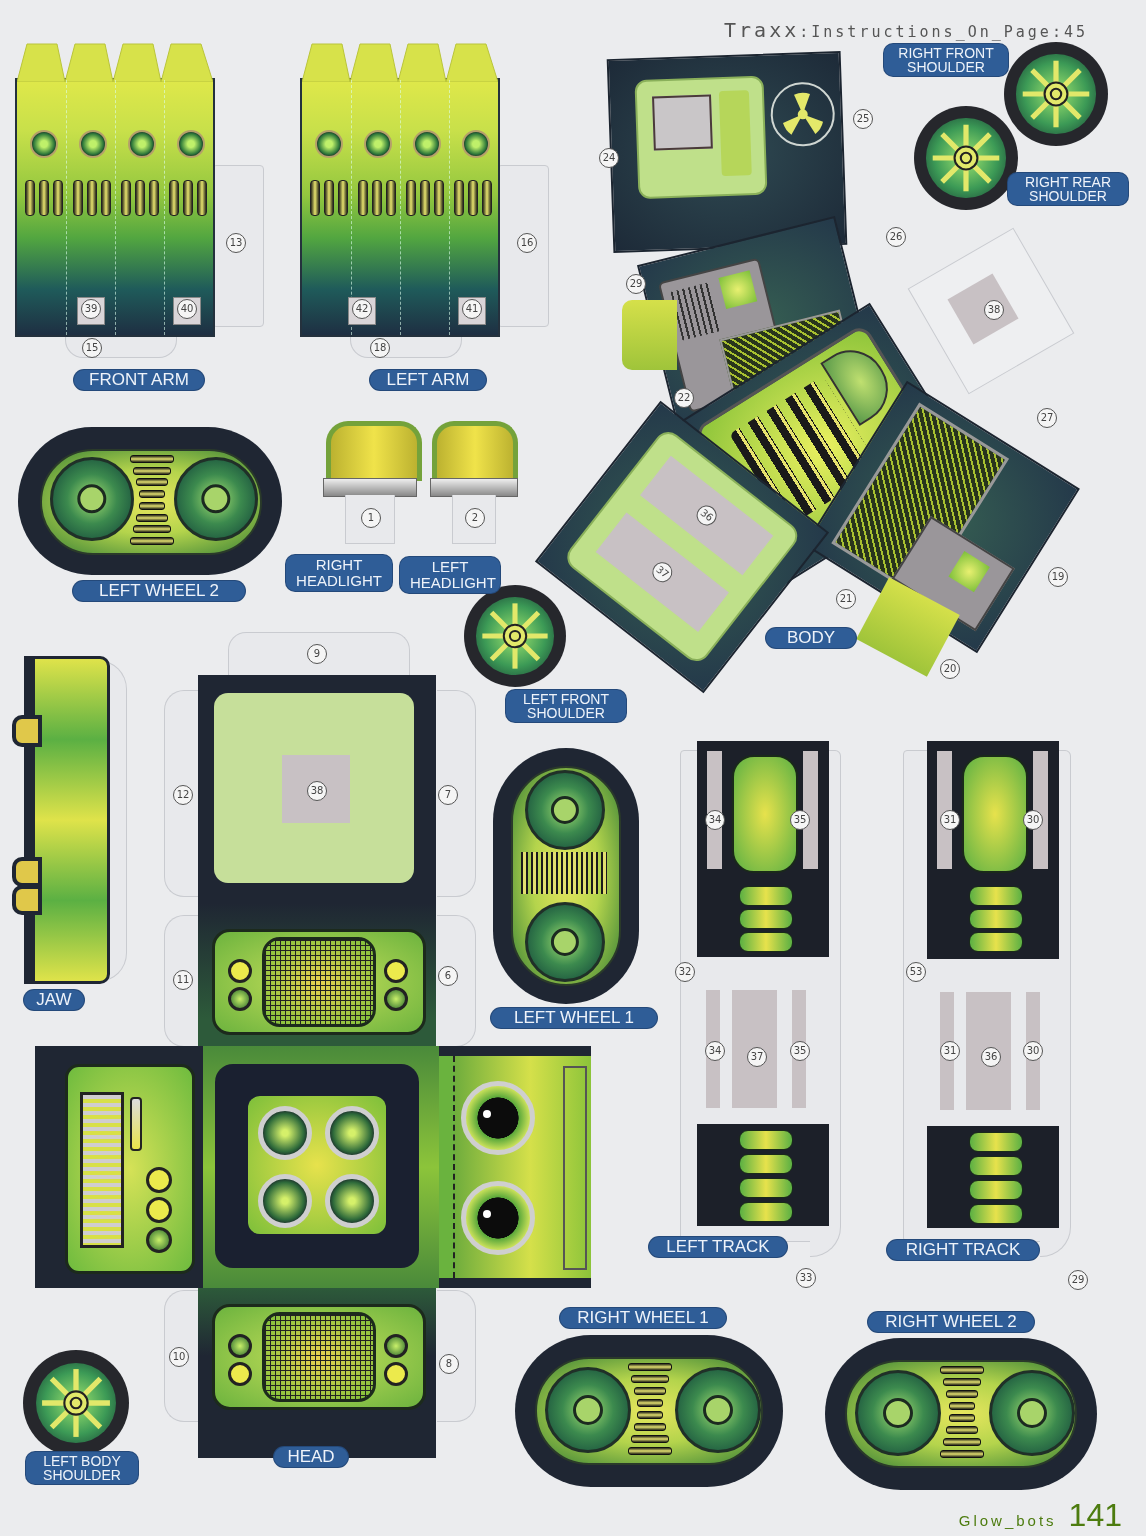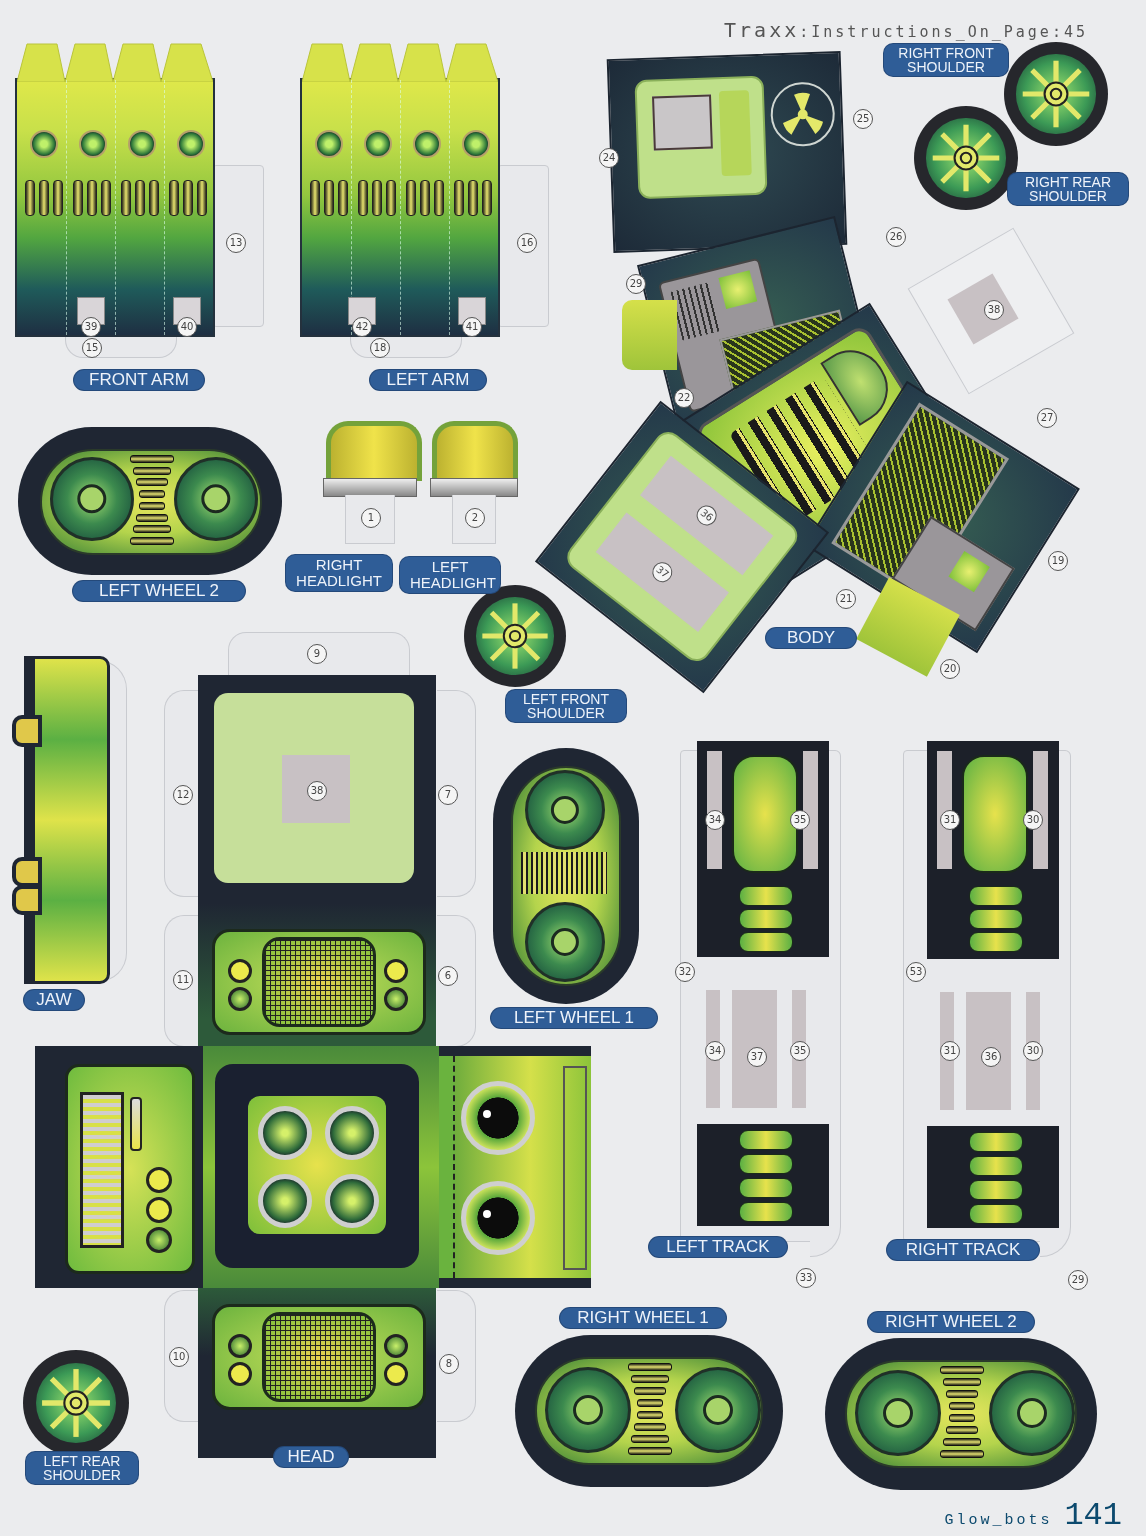--- a/index.html
+++ b/index.html
@@ -4,30 +4,30 @@
 <style>
   html,body{margin:0;padding:0;}
   body{width:1146px;height:1536px;background:#ebecee;position:relative;overflow:hidden;font-family:"Liberation Sans",sans-serif;}
   .abs{position:absolute;}
   .label{position:absolute;background:#2f5d97;color:#eef3fa;border-radius:10px;text-align:center;font-size:17px;line-height:18px;padding:1px 8px;white-space:nowrap;box-shadow:0 0 0 1px #24497a;}
   .label.two{font-size:14px;line-height:14px;padding:2px 10px;border-radius:9px;}
   .num{position:absolute;width:18px;height:18px;border:1.2px solid #555;border-radius:50%;background:#f5f5f5;color:#444;font-size:10px;line-height:18px;text-align:center;font-family:"DejaVu Sans",sans-serif;}
   .tab{position:absolute;border:1px solid #c9cbd0;background:#e8e9ec;}
   .header{position:absolute;right:58px;top:18px;font-family:"DejaVu Sans Mono",monospace;color:#555;letter-spacing:3px;font-size:15px;}
   .header b{font-size:20px;font-weight:normal;}
-  .footer{position:absolute;right:24px;bottom:2px;font-family:Liberation Mono, monospace;color:#0c4a6e;}
+  .footer{position:absolute;right:24px;bottom:2px;font-family:Liberation Sans, sans-serif;color:#4d7c0f;}
   .footer .brand{font-size:15px;letter-spacing:3px;}
   .footer .page{font-size:32px;margin-left:12px;}
   
   .arm{position:absolute;width:196px;height:255px;background:linear-gradient(#dfe84a 0%,#c8e04a 20%,#93c73f 45%,#52a640 62%,#1f5b5a 82%,#1e2f42 100%);border:2px solid #24313d;}
   .arm .dash{position:absolute;top:0;bottom:0;border-left:1px dashed #dfe;opacity:.6;}
   .arm .eye{position:absolute;top:50px;width:24px;height:24px;border-radius:50%;background:radial-gradient(#bff06a 20%,#2f7a3a 60%,#1a2d2a 75%);border:2px solid #b5a06a;}
   .arm .slot{position:absolute;top:100px;width:8px;height:34px;border-radius:4px;background:linear-gradient(90deg,#2a2a1a,#e7e36e,#2a2a1a);border:1px solid #222;}
   .arm .sq{position:absolute;bottom:10px;width:26px;height:26px;background:#d9d5d8;border:1px solid #888;}
-  .arm .sq span{display:block;margin:19px auto;}
+  .arm .sq span{display:block;margin:1px auto;}
   .peaks{position:absolute;top:-38px;left:0;width:196px;height:40px;}
   
   .wheel{position:absolute;border-radius:999px;background:#1f2633;}
   .wheel .inner{position:absolute;border-radius:999px;background:radial-gradient(ellipse at center,#e7e65e 0%,#b4d44c 45%,#4e8f3a 90%);border:2px solid #2a3a2a;}
   .hub{position:absolute;border-radius:50%;background:radial-gradient(#8fcf6a 10%,#3c8a4e 45%,#1f5a40 80%);border:3px solid #203028;}
   .hub::after{content:"";position:absolute;left:50%;top:50%;width:30%;height:30%;transform:translate(-50%,-50%);border-radius:50%;border:3px solid #1c2a20;background:#a8d46a;}
   .grill{position:absolute;display:flex;flex-direction:column;justify-content:space-between;align-items:center;}
   .grill i{display:block;height:6px;border-radius:3px;background:linear-gradient(#2a2a1a,#e2df70,#2a2a1a);border:1px solid #111;}
   
   .shoulder{position:absolute;border-radius:50%;background:#26272c;}
@@ -175,21 +175,21 @@
 
   <div class="tab" style="left:930px;top:250px;width:120px;height:120px;transform:rotate(-30deg);background:#eeeff1;"></div>
   <div class="abs" style="left:957px;top:283px;width:52px;height:52px;background:#c8c1c4;transform:rotate(-30deg);"></div>
   <span class="num" style="left:984px;top:300px;">38</span>
   <span class="num" style="left:599px;top:148px;">24</span>
   <span class="num" style="left:853px;top:109px;">25</span>
   <span class="num" style="left:886px;top:227px;">26</span>
   <span class="num" style="left:626px;top:274px;">29</span>
   <span class="num" style="left:674px;top:388px;">22</span>
   <span class="num" style="left:1037px;top:408px;">27</span>
-  <span class="num" style="left:1048px;top:551px;">19</span>
+  <span class="num" style="left:1048px;top:567px;">19</span>
   <span class="num" style="left:836px;top:589px;">21</span>
   <span class="num" style="left:940px;top:659px;">20</span>
   <div class="label" style="left:766px;top:628px;width:74px;">BODY</div>
 </div>
 
 <div class="shoulder" style="left:1004px;top:42px;width:104px;height:104px;">
   <div class="face"></div>
   <svg viewBox="0 0 100 100" width="104" height="104">
       <g stroke="#e2e86a" stroke-width="5">
         <line x1="50" y1="18" x2="50" y2="82"></line>
@@ -239,21 +239,21 @@
       <g stroke="#e2e86a" stroke-width="5">
         <line x1="50" y1="18" x2="50" y2="82"></line>
         <line x1="18" y1="50" x2="82" y2="50"></line>
         <line x1="27" y1="27" x2="73" y2="73"></line>
         <line x1="73" y1="27" x2="27" y2="73"></line>
       </g>
       <circle cx="50" cy="50" r="11" fill="#e2e86a" stroke="#222" stroke-width="2"></circle>
       <circle cx="50" cy="50" r="5" fill="none" stroke="#222" stroke-width="2"></circle>
     </svg>
 </div>
-<div class="label two" style="left:26px;top:1452px;width:92px;"><span>LEFT REAR</span><br><span>SHOULDER</span></div>
+<div class="label two" style="left:26px;top:1452px;width:92px;"><span>LEFT BODY</span><br><span>SHOULDER</span></div>
 
 <div class="wheel" style="left:18px;top:427px;width:264px;height:148px;">
   <div class="inner" style="left:22px;top:22px;width:218px;height:102px;"></div>
   <div class="hub" style="left:32px;top:30px;width:78px;height:78px;"></div>
   <div class="hub" style="left:156px;top:30px;width:78px;height:78px;"></div>
   <div class="grill" style="left:112px;top:28px;width:44px;height:90px;">
       <i style="width:42px"></i>
       <i style="width:36px"></i>
       <i style="width:30px"></i>
       <i style="width:24px"></i>

